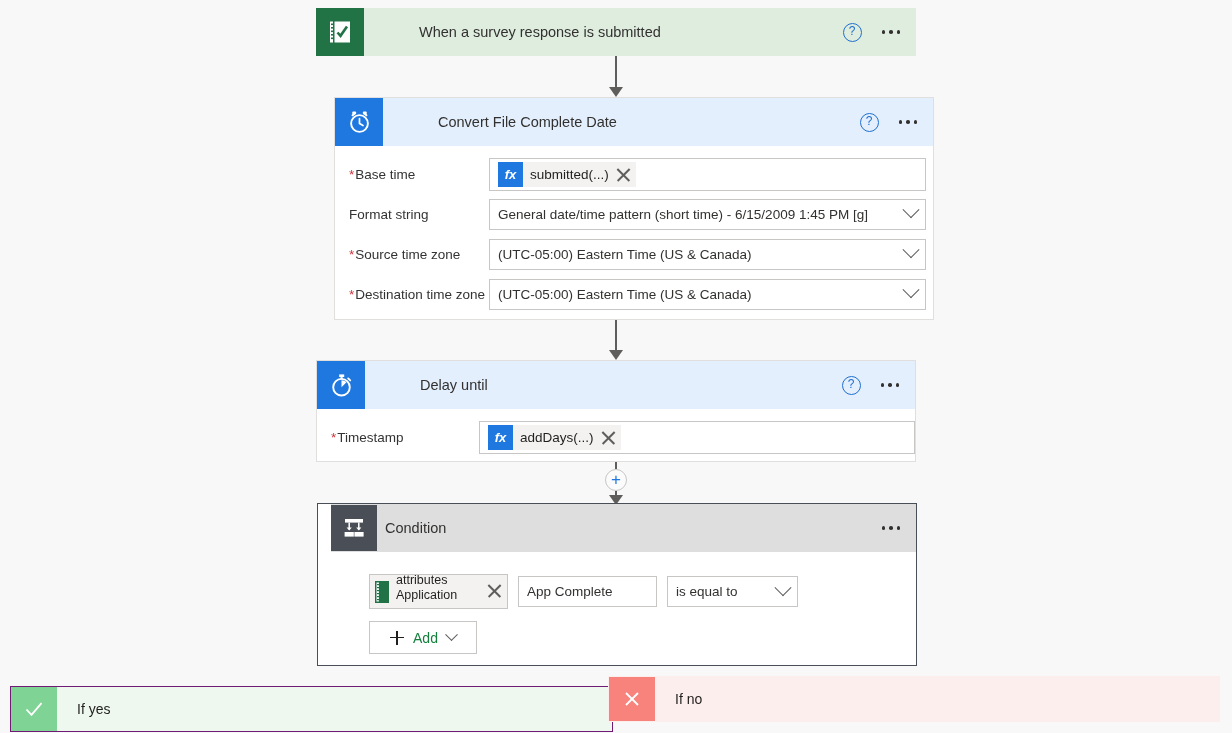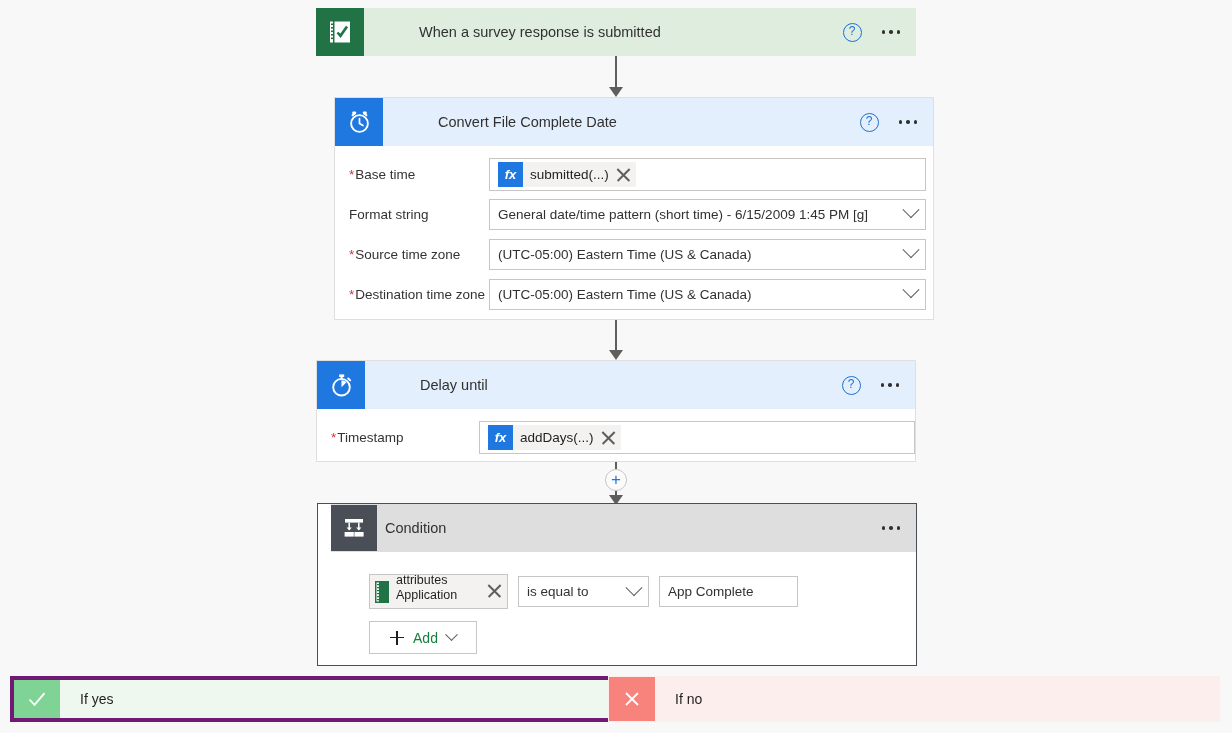--- a/index.html
+++ b/index.html
@@ -352,21 +352,21 @@
     justify-content: center;
   }
   .branch-label {
     flex: 1 1 auto;
     display: flex;
     align-items: center;
     padding-left: 20px;
     font-size: 14px;
     color: #201f1e;
   }
-  #branch-yes { background: #eef8ef; border: 4px solid #701a75; }
+  #branch-yes { background: #eef8ef; border: 1px solid #701a75; margin-top: 10px; }
   #branch-yes .branch-swatch { background: #7fd495; }
   #branch-no  { background: #fdeeee; border: 1px solid #fdeeee; }
   #branch-no  .branch-swatch { background: #f8827c; }
 </style>
 </head>
 <body>
 
 <div id="canvas">
 
   <div class="card" id="trigger-card" style="left:316px; top:8px; width:600px; height:48px;">
@@ -559,27 +559,27 @@
               </svg>
             </div>
             <div class="token-text">
               <div>attributes</div>
               <div>Application</div>
             </div>
             <div class="x-btn token-x"></div>
           </div>
         </div>
 
+        <div class="field val-field">
+          <span>App Complete</span>
+        </div>
+
         <div class="field select op-select">
           <span>is equal to</span>
           <span class="chev"></span>
-        </div>
-
-        <div class="field val-field">
-          <span>App Complete</span>
         </div>
       </div>
 
       <div class="add-btn">
         <span class="add-plus"></span>
         <span>Add</span>
         <span class="chev-sm"></span>
       </div>
     </div>
   </div>

